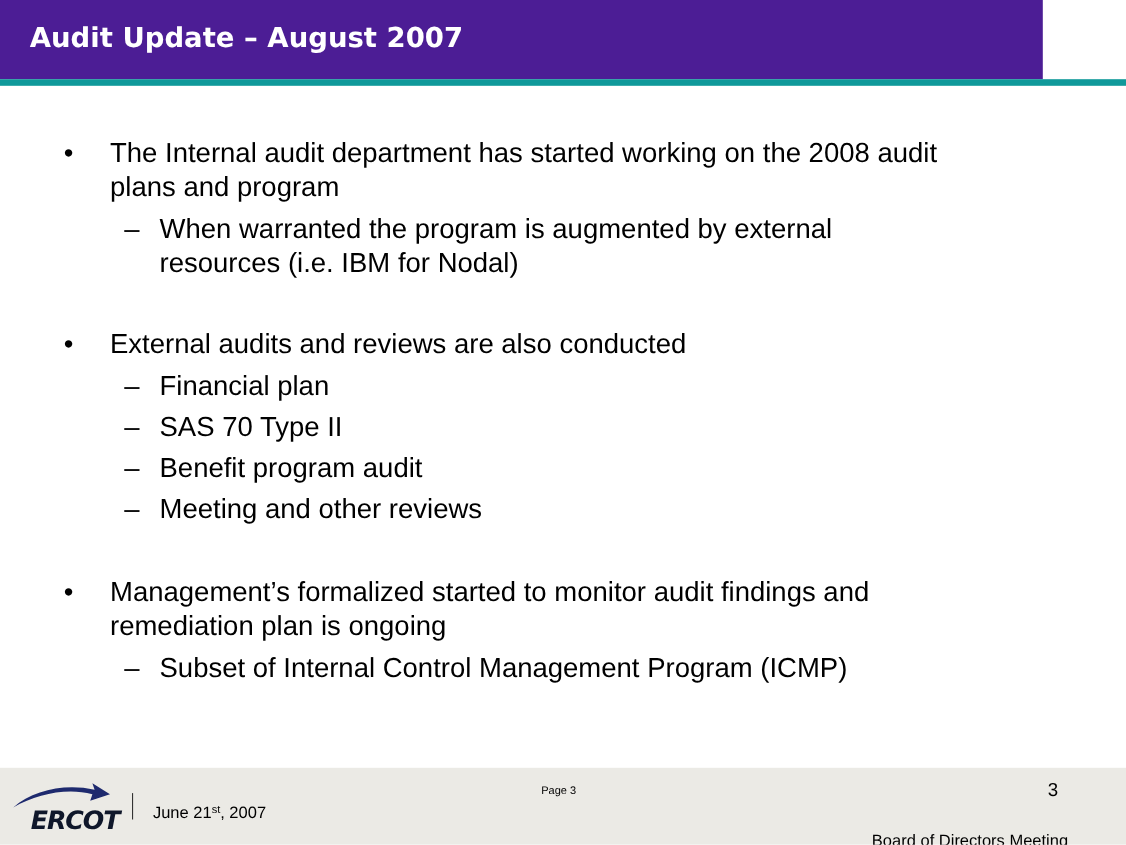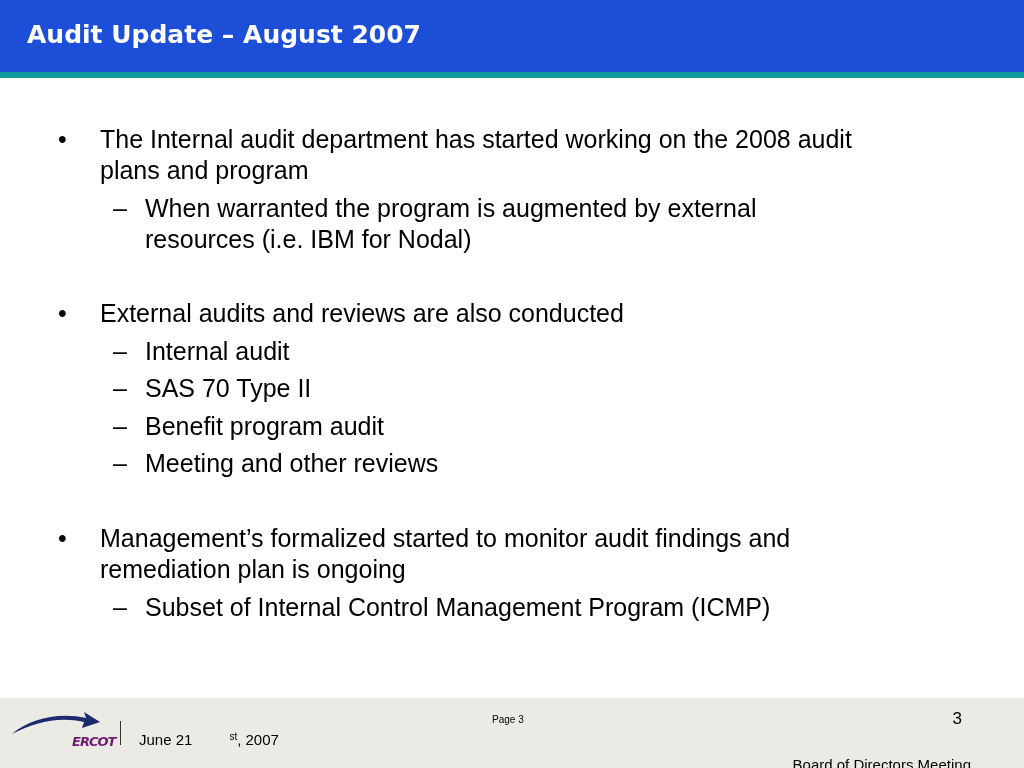--- a/index.html
+++ b/index.html
@@ -3,22 +3,22 @@
   <meta charset="utf-8">
   <style>
     html, body { margin: 0; padding: 0; }
     body {
       width: 1024px; height: 768px; position: relative; overflow: hidden;
       background: #ffffff;
       font-family: "Liberation Sans", sans-serif;
       color: #000;
     }
     .header {
-      position: absolute; left: 0; top: 0; width: 1024px; height: 72px;
-      background: #1d4ed8;
+      position: absolute; left: 0; top: 0; width: 948px; height: 72px;
+      background: #4c1d95;
     }
     .header-band {
       position: absolute; left: 0; top: 72px; width: 1024px; height: 6px;
       background: #10999a;
     }
     .title {
       position: absolute; left: 27px; top: 20px;
       font-family: "DejaVu Sans", sans-serif;
       font-weight: bold; font-size: 25px; color: #ffffff;
       letter-spacing: 0px; white-space: nowrap;
@@ -34,27 +34,27 @@
     .dash { position: absolute; left: 113px; }
     .l2 { position: absolute; left: 145px; text-align: center; }
     .footer {
       position: absolute; left: 0; top: 698px; width: 1024px; height: 70px;
       background: #ebeae5;
     }
     .logo { position: absolute; left: 10px; top: 10px; width: 92px; height: 40px; }
     .logo-text {
       position: absolute; left: 18px; top: 26px;
       font-family: "DejaVu Sans", sans-serif; font-style: italic; font-weight: bold;
-      font-size: 13px; color: #701a75; letter-spacing: -1px; margin-left: 44px;
+      font-size: 23px; color: #0f172a; letter-spacing: -1px;
     }
     .divider {
       position: absolute; left: 120px; top: 23px; width: 1px; height: 24px; background: #333;
     }
     .f-date { position: absolute; left: 139px; top: 33px; font-size: 15px; color: #000; }
-    .f-date sup { font-size: 10px; vertical-align: 5px; line-height: 0; margin-left: 37px; }
+    .f-date sup { font-size: 10px; vertical-align: 5px; line-height: 0; }
     .f-page { position: absolute; left: 492px; top: 16px; font-size: 10px; }
     .f-num { position: absolute; right: 62px; top: 11px; font-size: 17px; }
     .f-meeting { position: absolute; right: 53px; top: 32px; font-size: 15px; margin-top: 26px; }
   </style>
 </head>
 <body>
 
 <div class="header">
   <div class="title">Audit Update – August 2007</div>
 </div>
@@ -76,21 +76,21 @@
   <div class="item" style="top:224px;">
     <span class="l2">resources (i.e. IBM for Nodal)</span>
   </div>
 
   <div class="item" style="top:298px;">
     <span class="bullet">•</span>
     <span class="l1">External audits and reviews are also conducted</span>
   </div>
   <div class="item" style="top:336px;">
     <span class="dash">–</span>
-    <span class="l2">Internal audit</span>
+    <span class="l2">Financial plan</span>
   </div>
   <div class="item" style="top:373px;">
     <span class="dash">–</span>
     <span class="l2">SAS 70 Type II</span>
   </div>
   <div class="item" style="top:411px;">
     <span class="dash">–</span>
     <span class="l2">Benefit program audit</span>
   </div>
   <div class="item" style="top:448px;">

